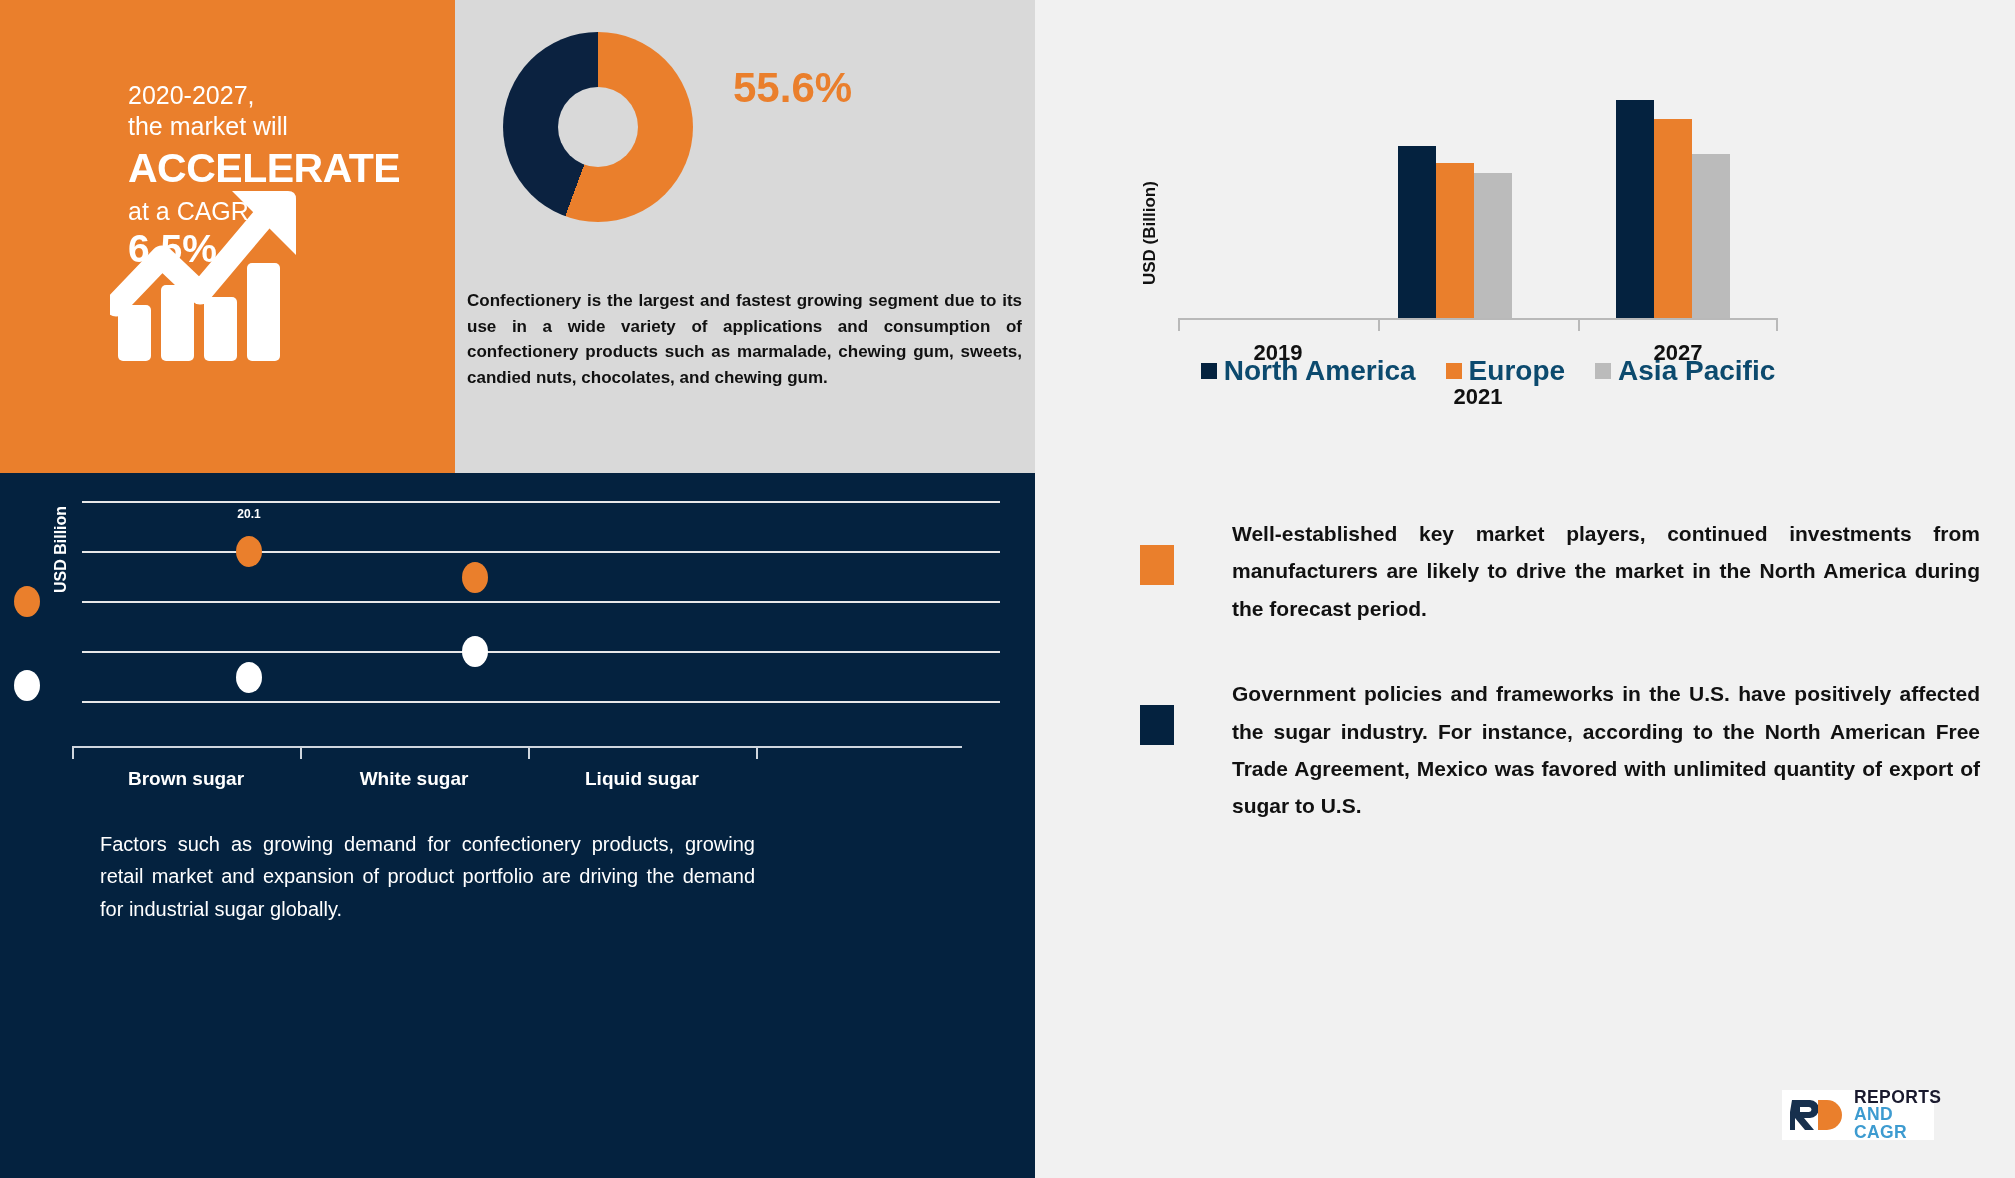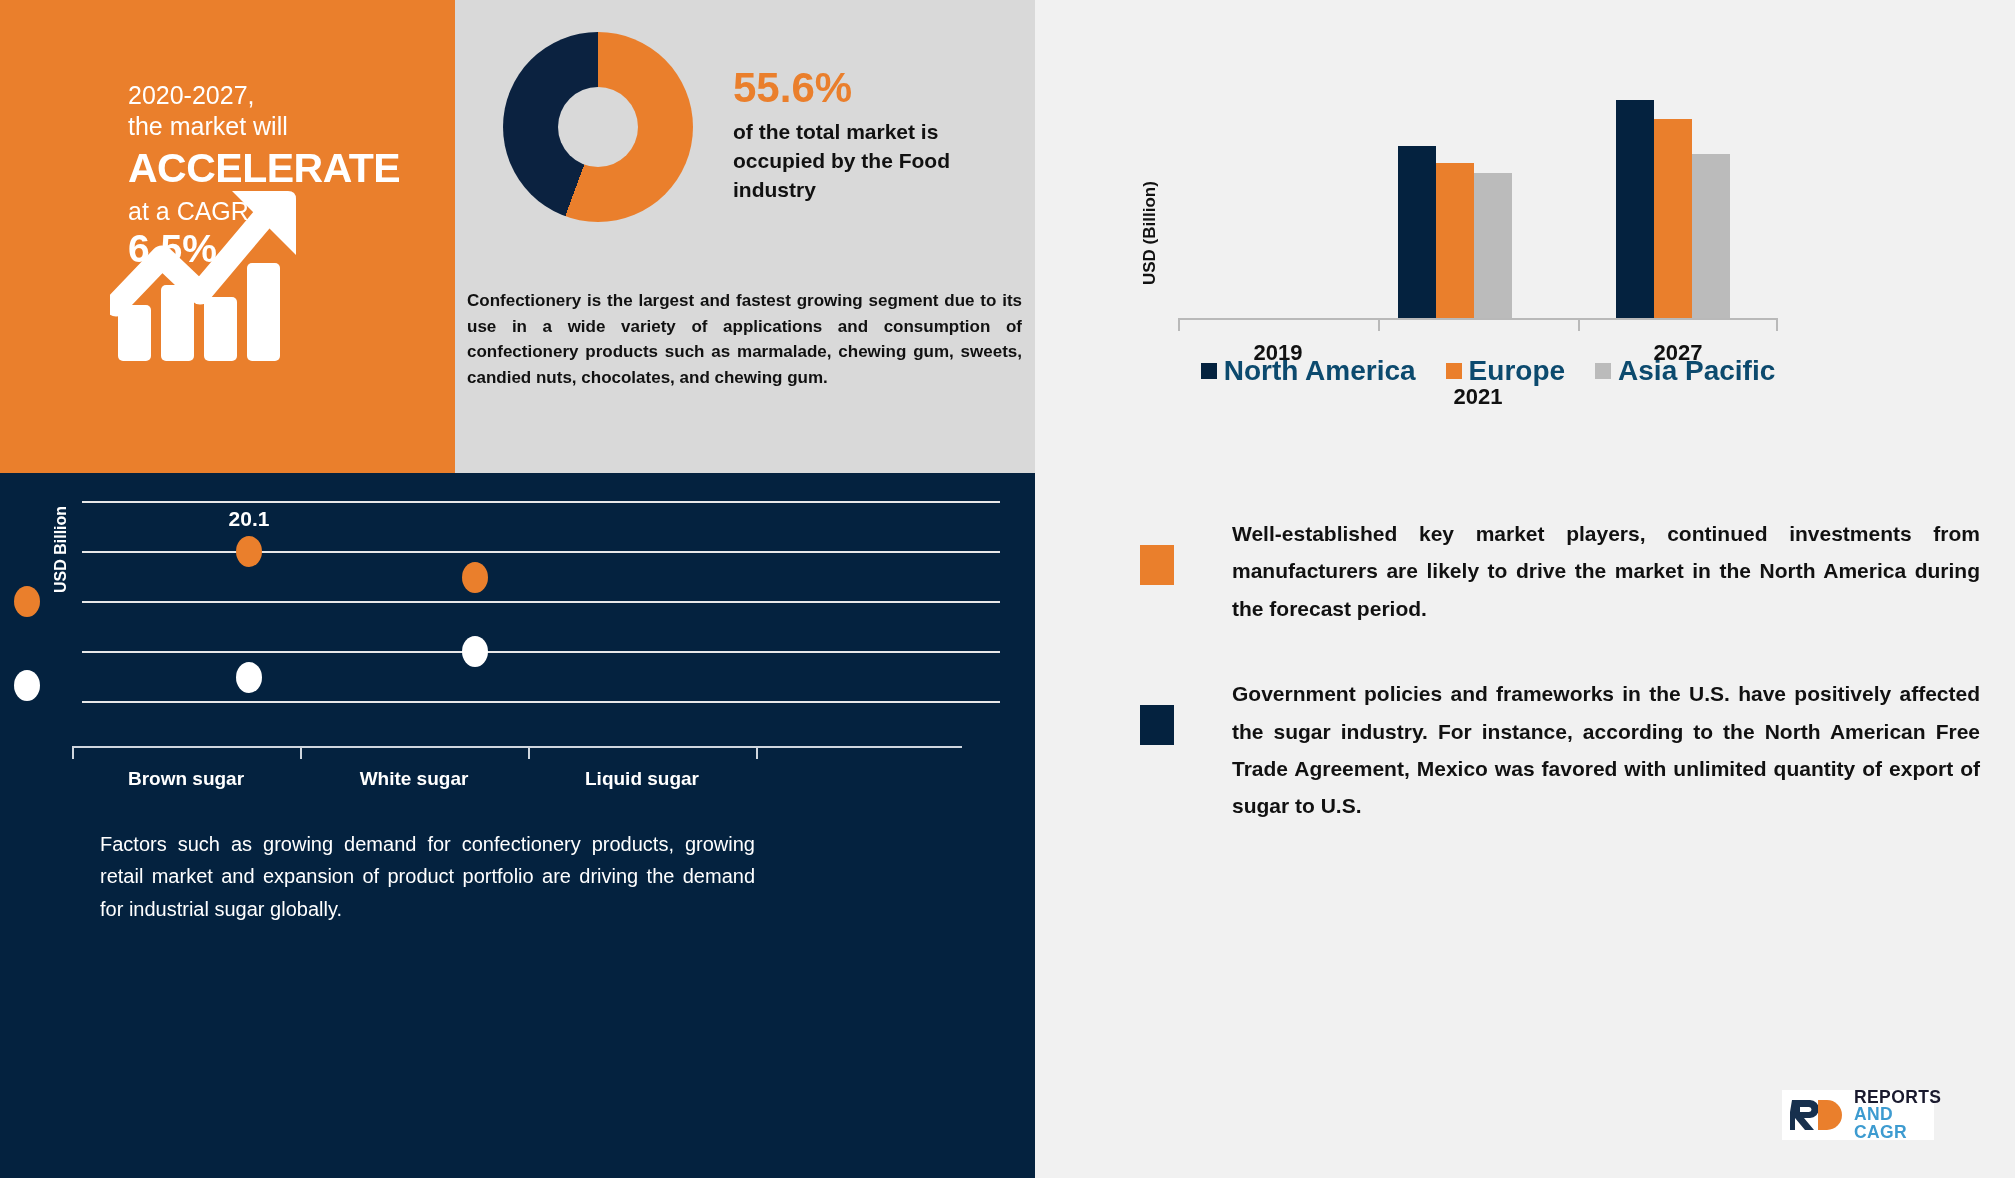--- a/index.html
+++ b/index.html
@@ -69,21 +69,21 @@
   .grid-line {
     position: absolute; left: 0; right: 0; height: 2px; background: #e8e8e8;
   }
   .dot {
     position: absolute; width: 26px; height: 31px; border-radius: 50%;
     margin-left: -13px; margin-top: -15.5px;
   }
   .dot.orange { background: #ea7f2c; }
   .dot.white  { background: #ffffff; }
   .dot-label {
-    position: absolute; color: #ffffff; font-size: 21px; font-weight: 700;
+    position: absolute; color: #ffffff; font-size: 12px; font-weight: 700;
     transform: translateX(-50%);
   }
   .dot-axis { position: absolute; left: 12px; right: 38px; top: 253px; height: 14px; }
   .dot-axis-line { position: absolute; left: 0; right: 0; top: 0; height: 2px; background: #cfd6de; }
   .dot-tick { position: absolute; top: 0; width: 2px; height: 13px; background: #cfd6de; }
   .dot-cat {
     position: absolute; top: 22px; color: #ffffff; font-size: 19px; font-weight: 700;
     transform: translateX(-50%); white-space: nowrap;
   }
   .navy-para {
@@ -172,21 +172,20 @@
         <path d="M122 6 L178 6 Q186 6 186 14 L186 70 Z" fill="#ffffff"></path>
       </svg>
     </div>
 
     <div class="gray-panel">
       <div class="donut-wrap">
         <div class="donut"></div>
       </div>
       <div class="pct-block">
         <div class="pct-value">55.6%</div>
-        <div class="pct-desc">of the total market is occupied by the Food industry</div>
       </div>
       <div class="conf-para">Confectionery is the largest and fastest growing segment due to its use in a wide variety of applications and consumption of confectionery products such as marmalade, chewing gum, sweets, candied nuts, chocolates, and chewing gum.</div>
     </div>
 
     <div class="navy-panel">
       <div class="dot-chart">
         <div class="dot-ylabel">USD Billion</div>
         <div class="dot-plot">
           <div class="grid-line" style="top:8px;"></div>
           <div class="grid-line" style="top:58px;"></div>

